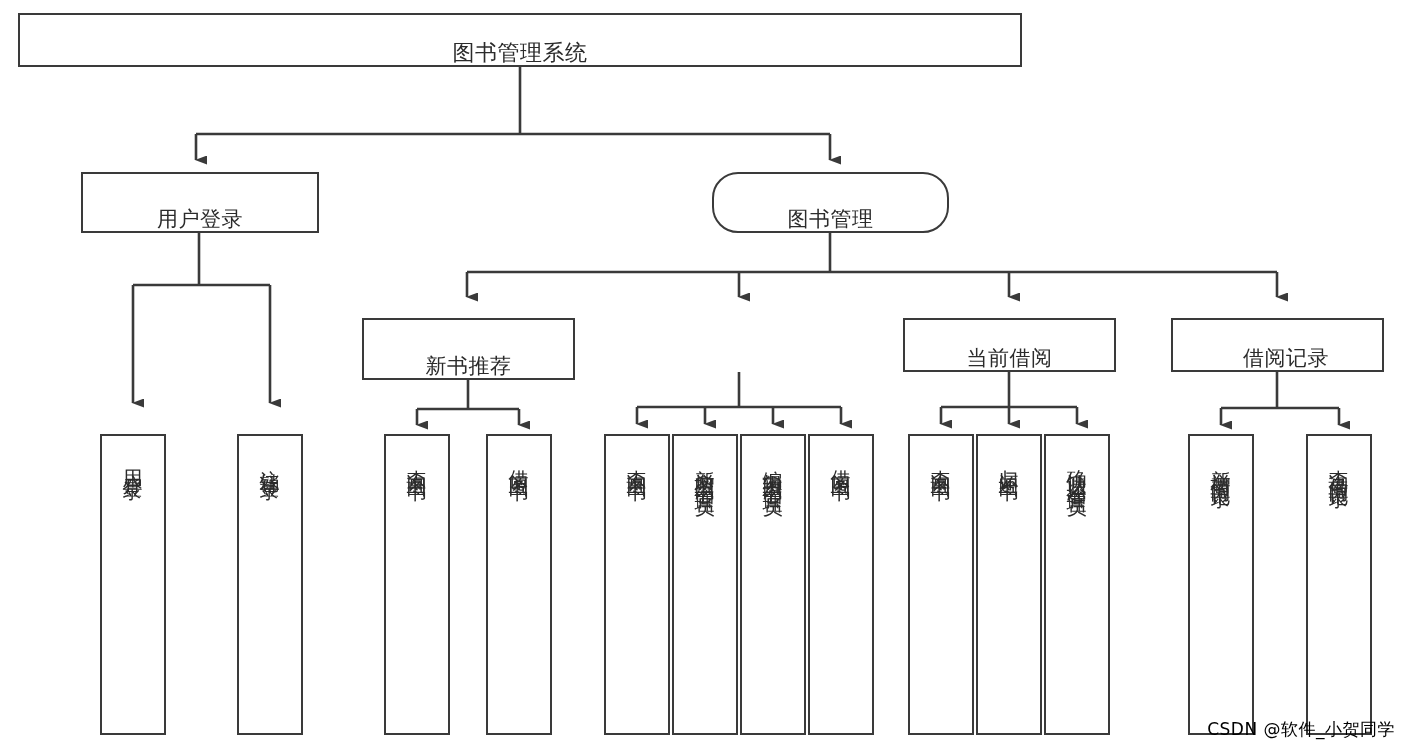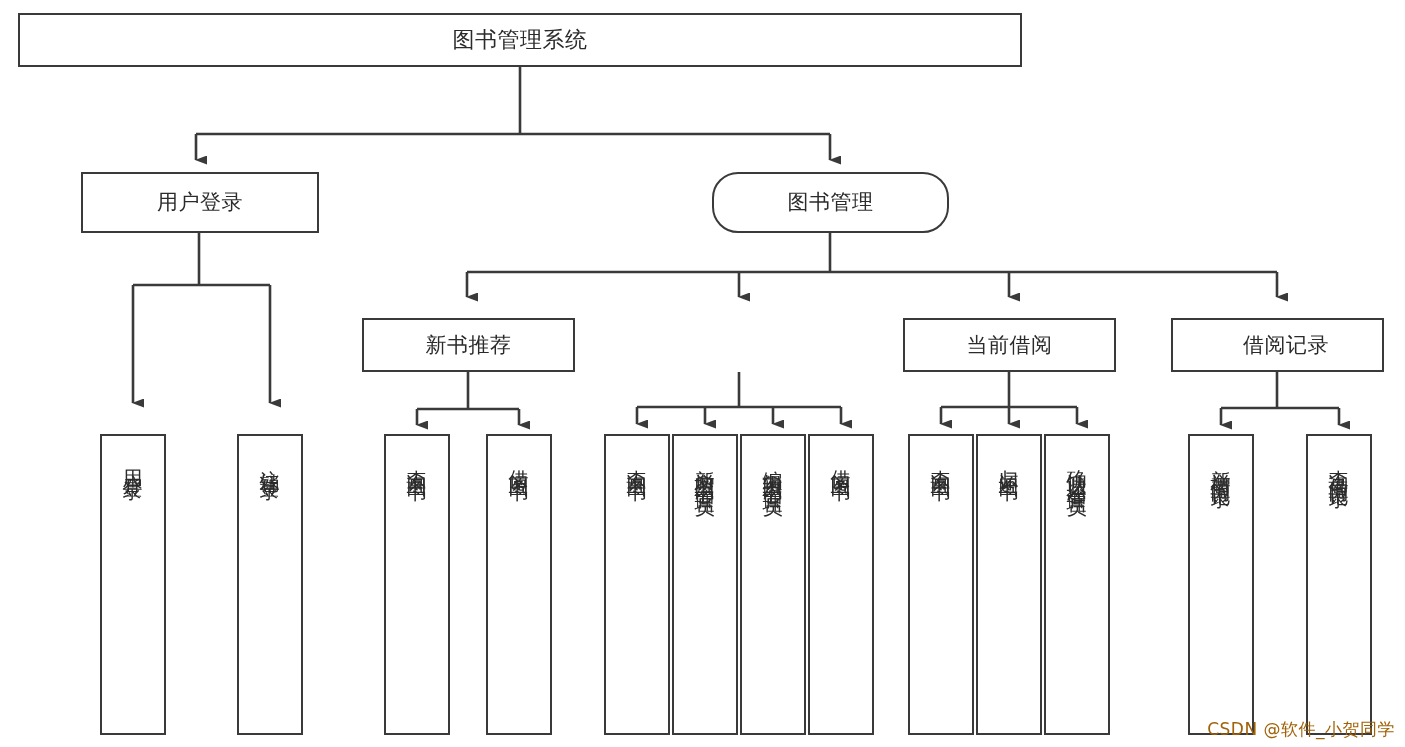--- a/index.html
+++ b/index.html
@@ -25,21 +25,21 @@
     width: 1405px;
     height: 747px;
     pointer-events: none;
   }
   .node {
     position: absolute;
     box-sizing: border-box;
     border: 2.5px solid #3a3a3a;
     background: #ffffff;
     display: flex;
-    align-items: center;
+    align-items: flex-end;
     justify-content: center;
     color: #2b2b2b;
     font-size: 21px;
     line-height: 1.15;
     letter-spacing: 0.5px;
   }
   .node.level0 { font-size: 22px; }
   .node.level1 { font-size: 21px; }
   .node.level2 { font-size: 21px; }
   .node.leaf {
@@ -54,21 +54,21 @@
     letter-spacing: 4px;
     line-height: 1;
     white-space: nowrap;
     color: #2b2b2b;
   }
   #watermark {
     position: absolute;
     right: 10px;
     bottom: 6px;
     font-size: 17px;
-    color: #a16207;
+    color: #000000;
     letter-spacing: 0.5px;
     white-space: nowrap;
     font-family: "DejaVu Sans", "Liberation Sans", sans-serif;
   }
 </style>
 </head>
 <body>
 
 <div id="diagram-root">
 
@@ -126,21 +126,21 @@
     <span>图书管理系统</span>
   </div>
 
   <div class="node level1" style="left:81px; top:172px; width:238px; height:61px;">
     <span>用户登录</span>
   </div>
   <div class="node level1" style="left:712px; top:172px; width:237px; height:61px;border-radius:26px;">
     <span>图书管理</span>
   </div>
 
-  <div class="node level2" style="left:362px; top:318px; width:213px; height:54px;">
+  <div class="node level2" style="left:362px; top:318px; width:213px; height:62px;">
     <span>新书推荐</span>
   </div>
   <div class="node level2" style="left:903px; top:318px; width:213px; height:54px;">
     <span>当前借阅</span>
   </div>
   <div class="node level2" style="left:1171px; top:318px; width:213px; height:54px;padding-left:17px;">
     <span>借阅记录</span>
   </div>
 
   <div class="node leaf" style="left:100px; top:434px; width:66px; height:301px;">

